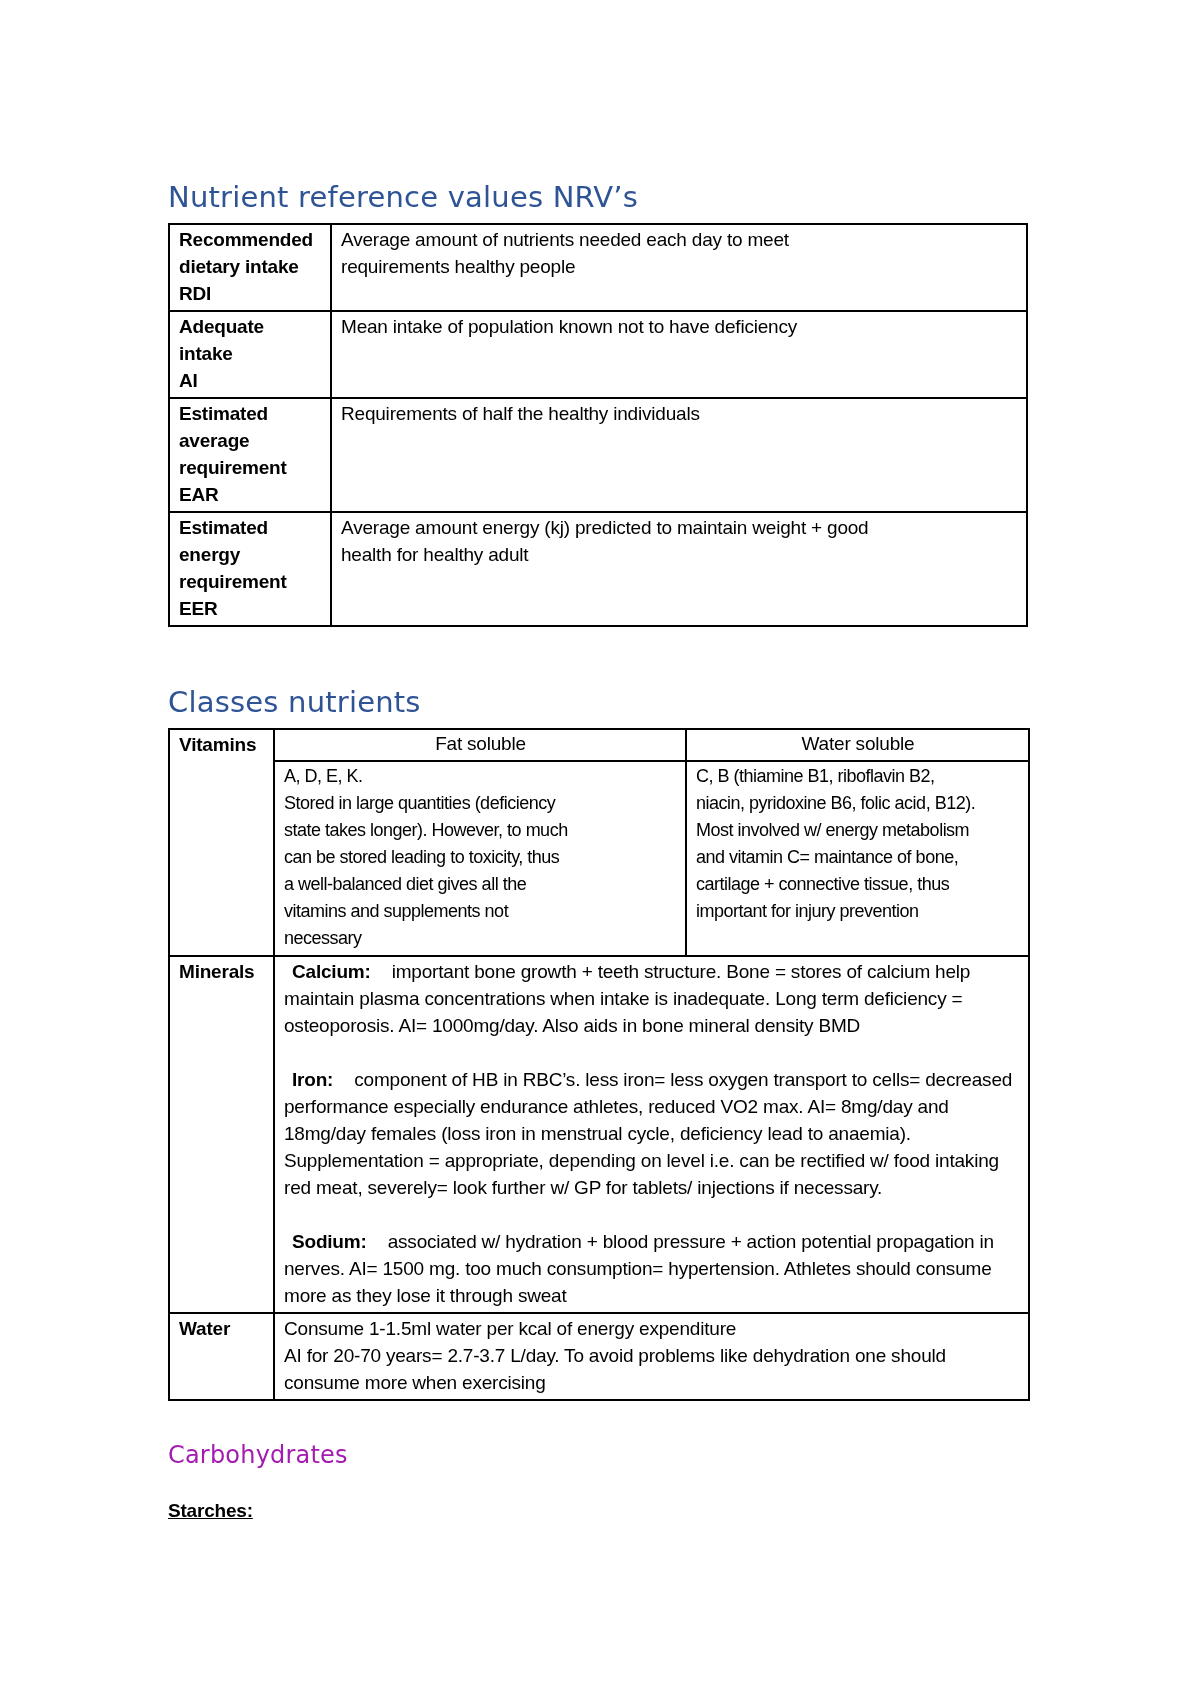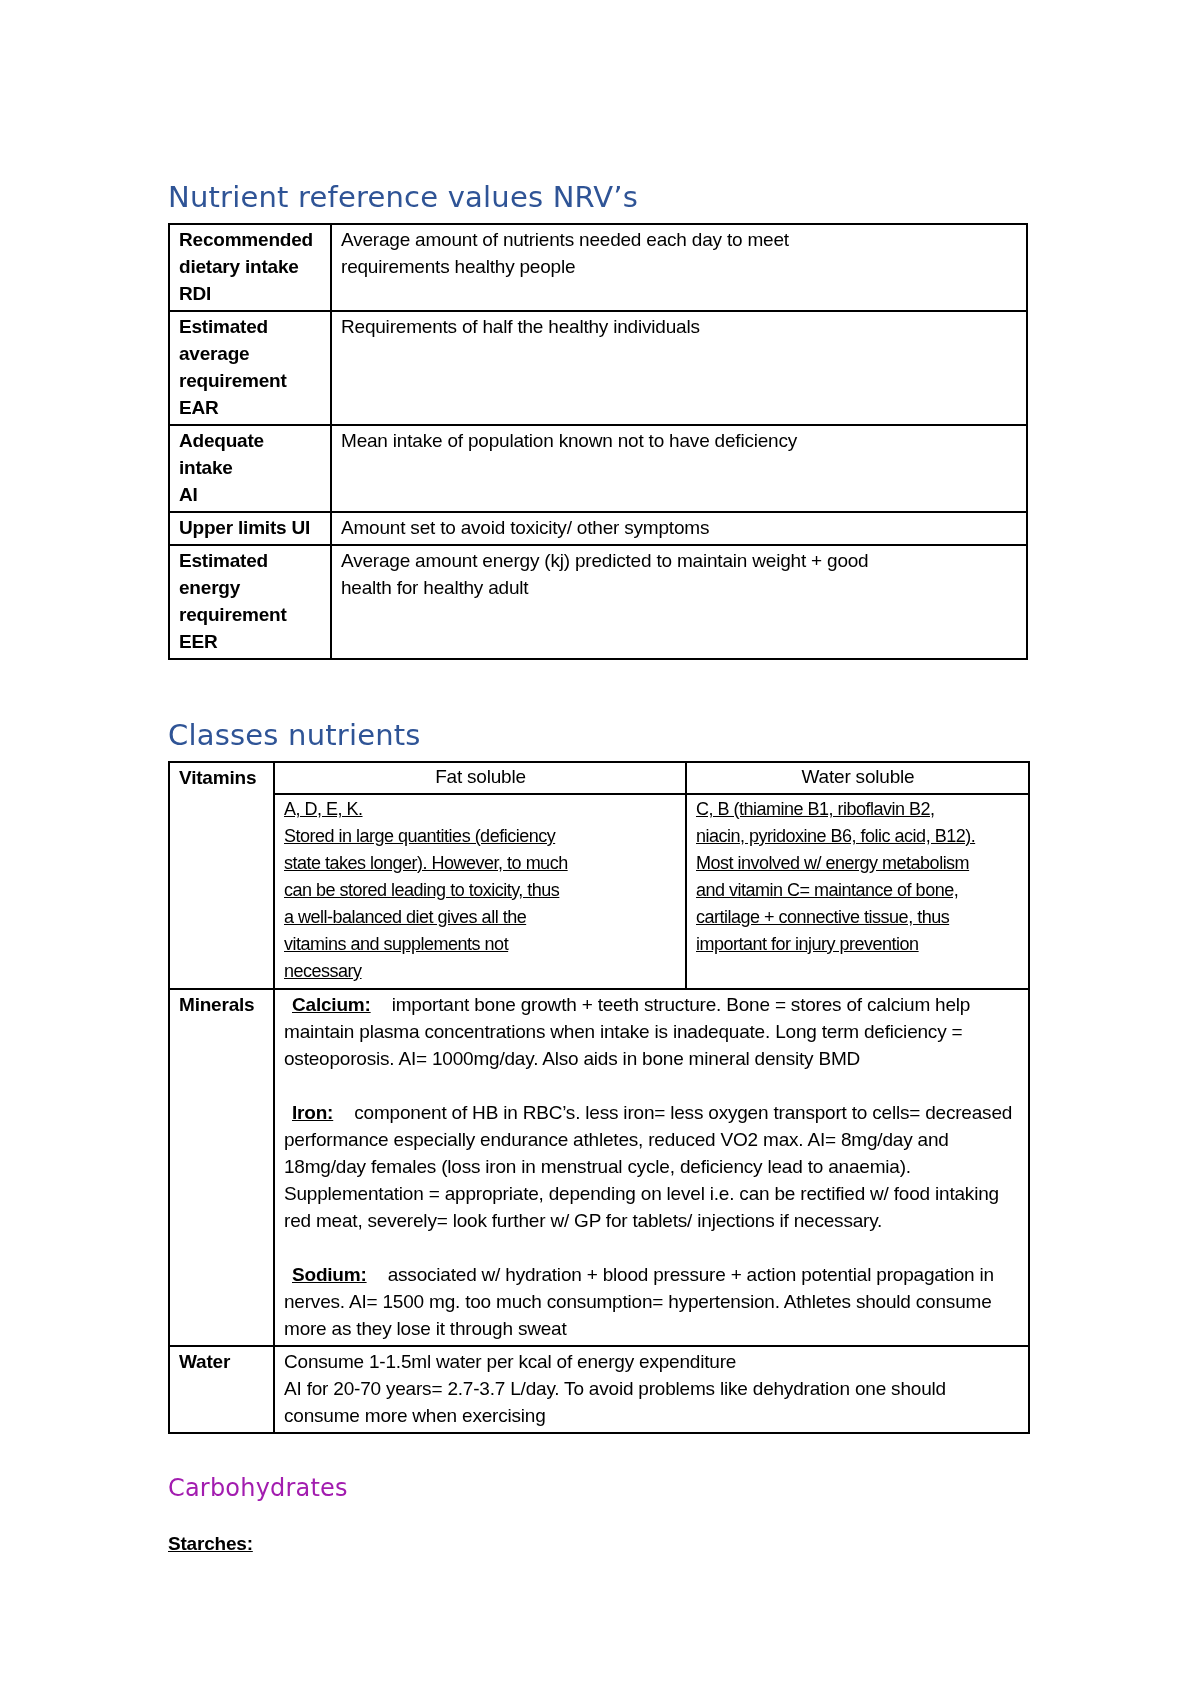--- a/index.html
+++ b/index.html
@@ -36,25 +36,25 @@
     text-align: left;
   }
 
   
   .nrv-table td.term { width: 162px; font-weight: bold; }
 
   
   .classes-table { margin-top: 0; }
   .classes-table .label { font-weight: bold; }
   .classes-table th { font-weight: normal; text-align: center; line-height: 26px; }
-  .classes-table .vit-cell { font-size: 18px; letter-spacing: -0.5px; line-height: 27px; text-decoration: underline; }
+  .classes-table .vit-cell { font-size: 18px; letter-spacing: -0.5px; line-height: 27px; }
   .pre { white-space: pre-line; }
   .minerals-cell p { margin: 0 0 27px 0; }
   .minerals-cell p:last-child { margin-bottom: 0; }
-  .lead { font-weight: bold; text-decoration: underline; }
+  .lead { font-weight: bold; }
 
   .gap-after-table1 { height: 42px; }
   .gap-after-table2 { height: 24px; }
 
   .body-para {
     font-size: 19px; line-height: 28px; letter-spacing: -0.2px;
     max-width: 907px; margin-top: 6px;
   }
   .subhead {
     margin-top: 31px;
@@ -78,32 +78,28 @@
 
     <table class="doc-table nrv-table">
       <tbody>
         <tr>
           <td class="term pre">Recommended
 dietary intake RDI</td>
           <td class="def pre">Average amount of nutrients needed each day to meet
 requirements healthy people</td>
         </tr>
         <tr>
-          <td class="term pre">Estimated average
-requirement EAR</td>
-          <td class="def pre">Requirements of half the healthy individuals</td>
-        </tr>
-        <tr>
           <td class="term pre">Adequate intake
 AI</td>
           <td class="def pre">Mean intake of population known not to have deficiency</td>
         </tr>
         <tr>
-          <td class="term pre">Upper limits UI</td>
-          <td class="def pre">Amount set to avoid toxicity/ other symptoms</td>
+          <td class="term pre">Estimated average
+requirement EAR</td>
+          <td class="def pre">Requirements of half the healthy individuals</td>
         </tr>
         <tr>
           <td class="term pre">Estimated energy
 requirement EER</td>
           <td class="def pre">Average amount energy (kj) predicted to maintain weight + good
 health for healthy adult</td>
         </tr>
       </tbody>
     </table>
 

